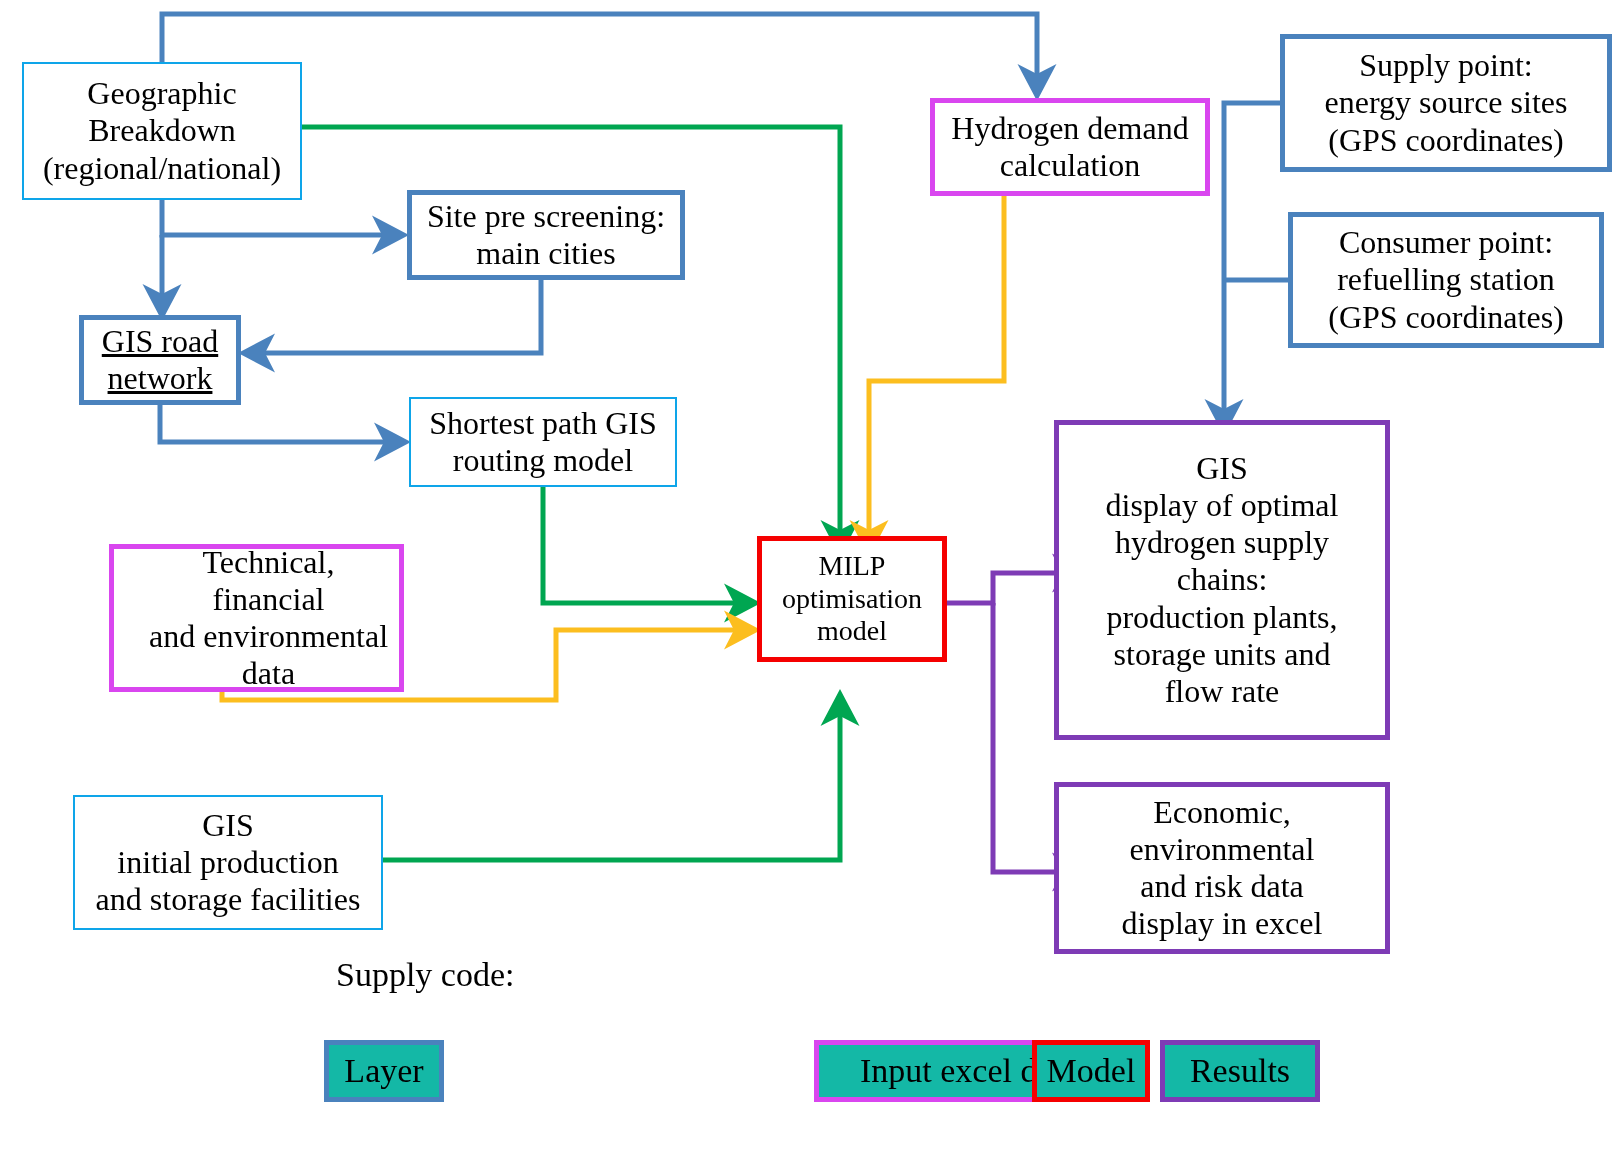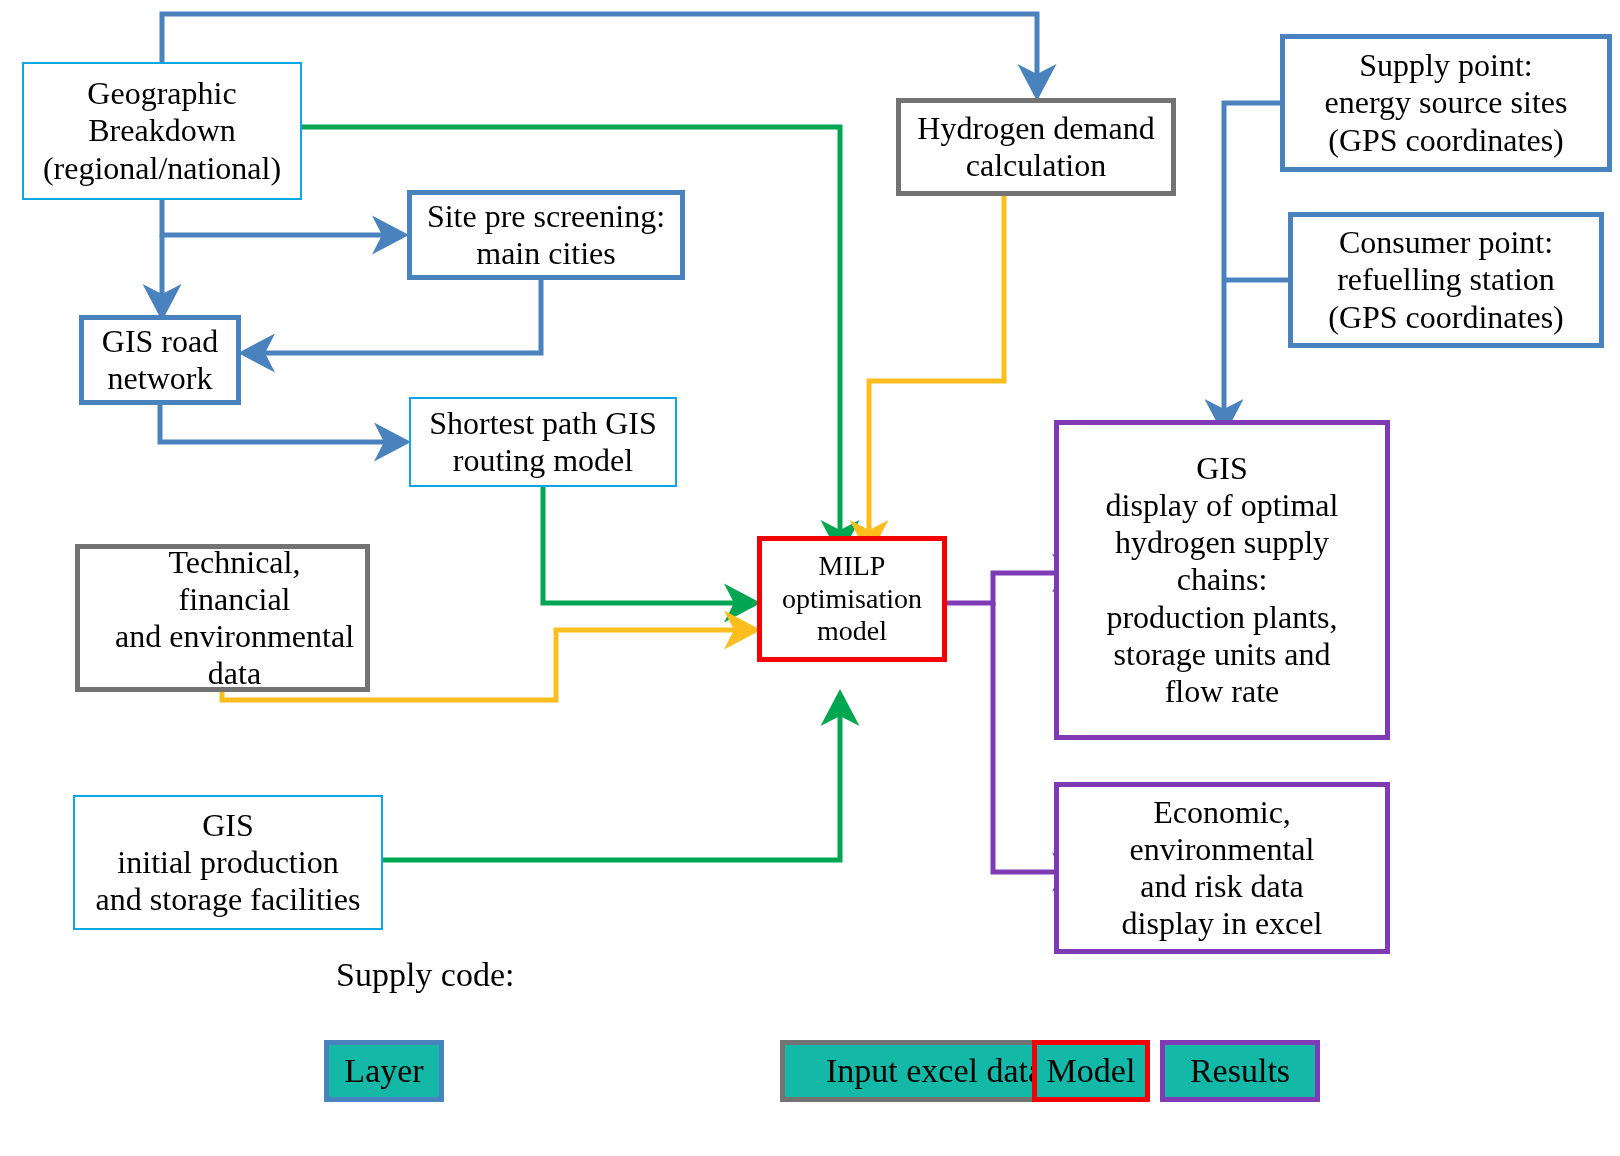--- a/index.html
+++ b/index.html
@@ -36,21 +36,21 @@
   }
   .node span {
     display: block;
     width: 100%;
     padding: 0 6px;
     box-sizing: border-box;
     white-space: pre-line;
   }
   .b-blue   { border: 5px solid #4a82bd; }
   .b-green  { border: 2px solid #0ea5e9; }
-  .b-yellow { border: 5px solid #737373; }
+  .b-yellow { border: 5px solid #d946ef; margin-left: 34px; }
   .b-red    { border: 5px solid #f50000; }
   .b-purple { border: 5px solid #7e3bb5; }
 
   .legend-title {
     position: absolute;
     left: 336px;
     top: 956px;
     font-size: 34px;
     color: #000;
     z-index: 5;
@@ -126,21 +126,21 @@
     <span>Geographic
 Breakdown
 (regional/national)</span>
   </div>
 
   <div class="node b-blue" style="left:407px; top:190px; width:278px; height:90px; font-size:32px;">
     <span>Site pre screening:
 main cities</span>
   </div>
 
-  <div class="node b-blue" style="left:79px; top:315px; width:162px; height:90px; font-size:32px;">
+  <div class="node b-blue" style="left:79px; top:315px; width:162px; height:90px; font-size:32px;text-decoration:underline;">
     <span>GIS road
 network</span>
   </div>
 
   <div class="node b-green" style="left:409px; top:397px; width:268px; height:90px; font-size:32px;">
     <span>Shortest path GIS
 routing model</span>
   </div>
 
   <div class="node b-yellow" style="left:75px; top:544px; width:295px; height:148px; font-size:32px;padding-left:24px;">

